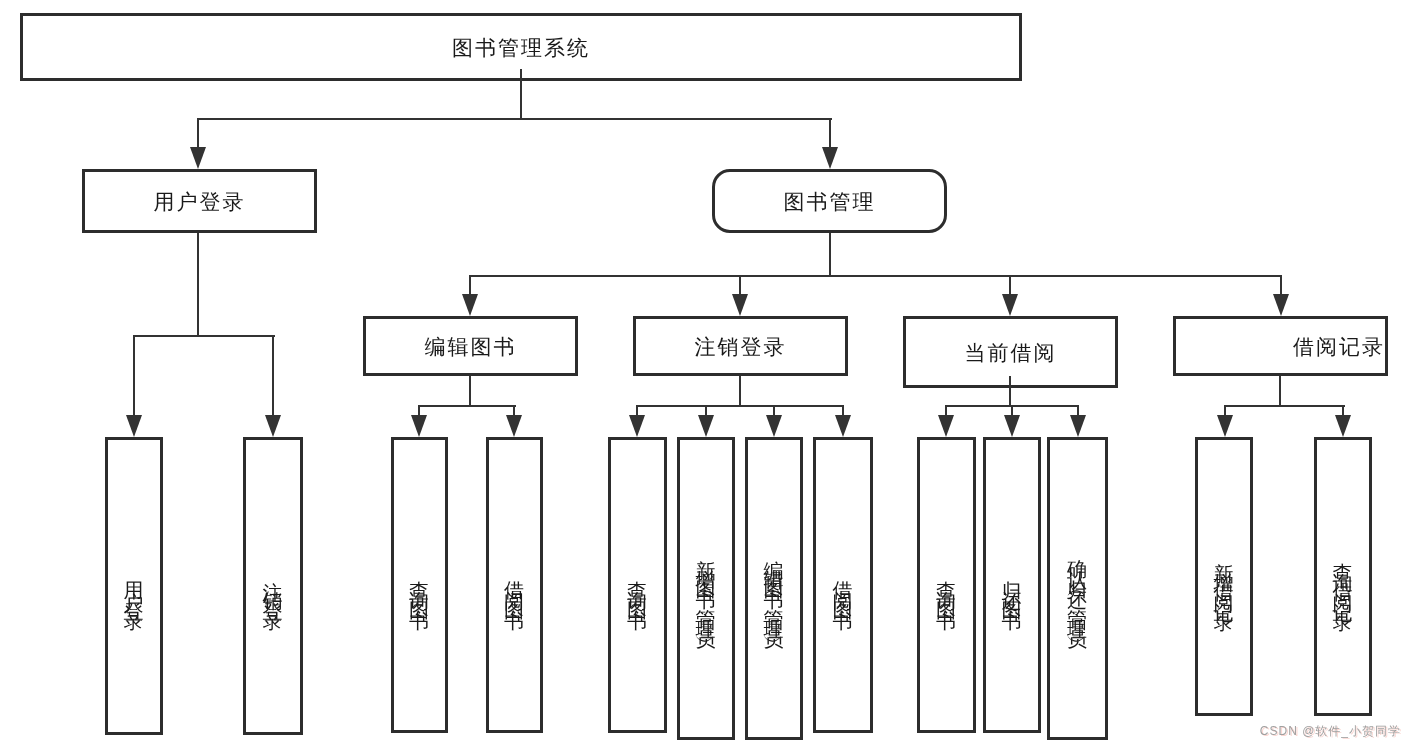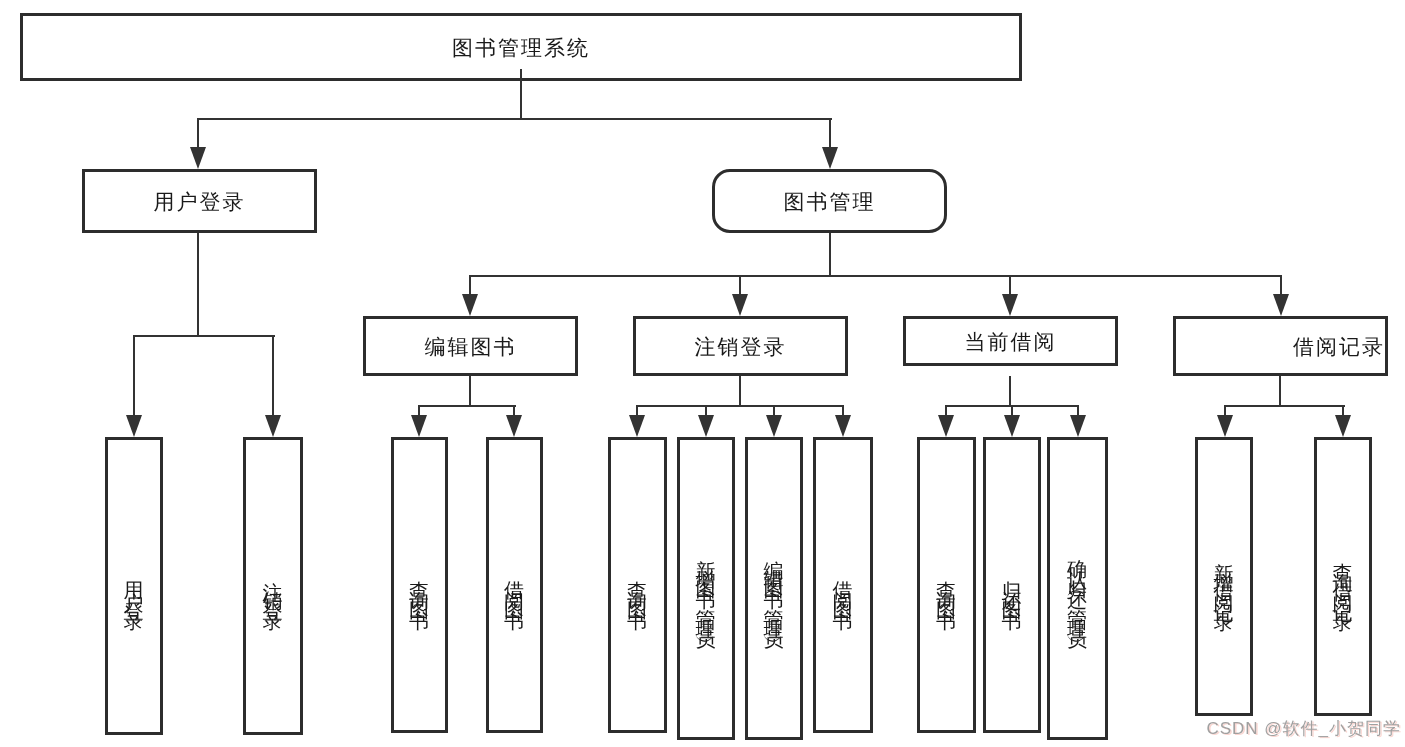--- a/index.html
+++ b/index.html
@@ -43,21 +43,21 @@
   .arrowhead{
     position:absolute;
     width:0;height:0;
     border-left:8px solid transparent;
     border-right:8px solid transparent;
     border-top:22px solid var(--line);
   }
   #watermark{
     position:absolute;
     right:4px;bottom:7px;
-    font-size:17px;
+    font-size:12px;
     color:var(--watermark);
     letter-spacing:1px;
     text-shadow:1.5px 1px 0 rgba(235,90,70,0.25);
     z-index:10;
     white-space:nowrap;
   }
 </style>
 </head>
 <body>
 
@@ -71,21 +71,21 @@
       </div>
       <div class="node" style="left: 712px; top: 169px; width: 235px; height: 64px; border-radius: 18px;">
         <span class="lbl">图书管理</span>
       </div>
       <div class="node" style="left: 363px; top: 316px; width: 215px; height: 60px;">
         <span class="lbl">编辑图书</span>
       </div>
       <div class="node" style="left: 633px; top: 316px; width: 215px; height: 60px;">
         <span class="lbl">注销登录</span>
       </div>
-      <div class="node" style="left: 903px; top: 316px; width: 215px; height: 50px;">
+      <div class="node" style="left: 903px; top: 316px; width: 215px; height: 72px;">
         <span class="lbl">当前借阅</span>
       </div>
       <div class="node" style="left: 1173px; top: 316px; width: 215px; height: 60px; justify-content: flex-end;">
         <span class="lbl">借阅记录</span>
       </div>
       <div class="node vertical" style="left: 105px; top: 437px; width: 58px; height: 298px;">
         <span class="lbl">用户登录</span>
       </div>
       <div class="node vertical" style="left: 243px; top: 437px; width: 60px; height: 298px;">
         <span class="lbl">注销登录</span>

